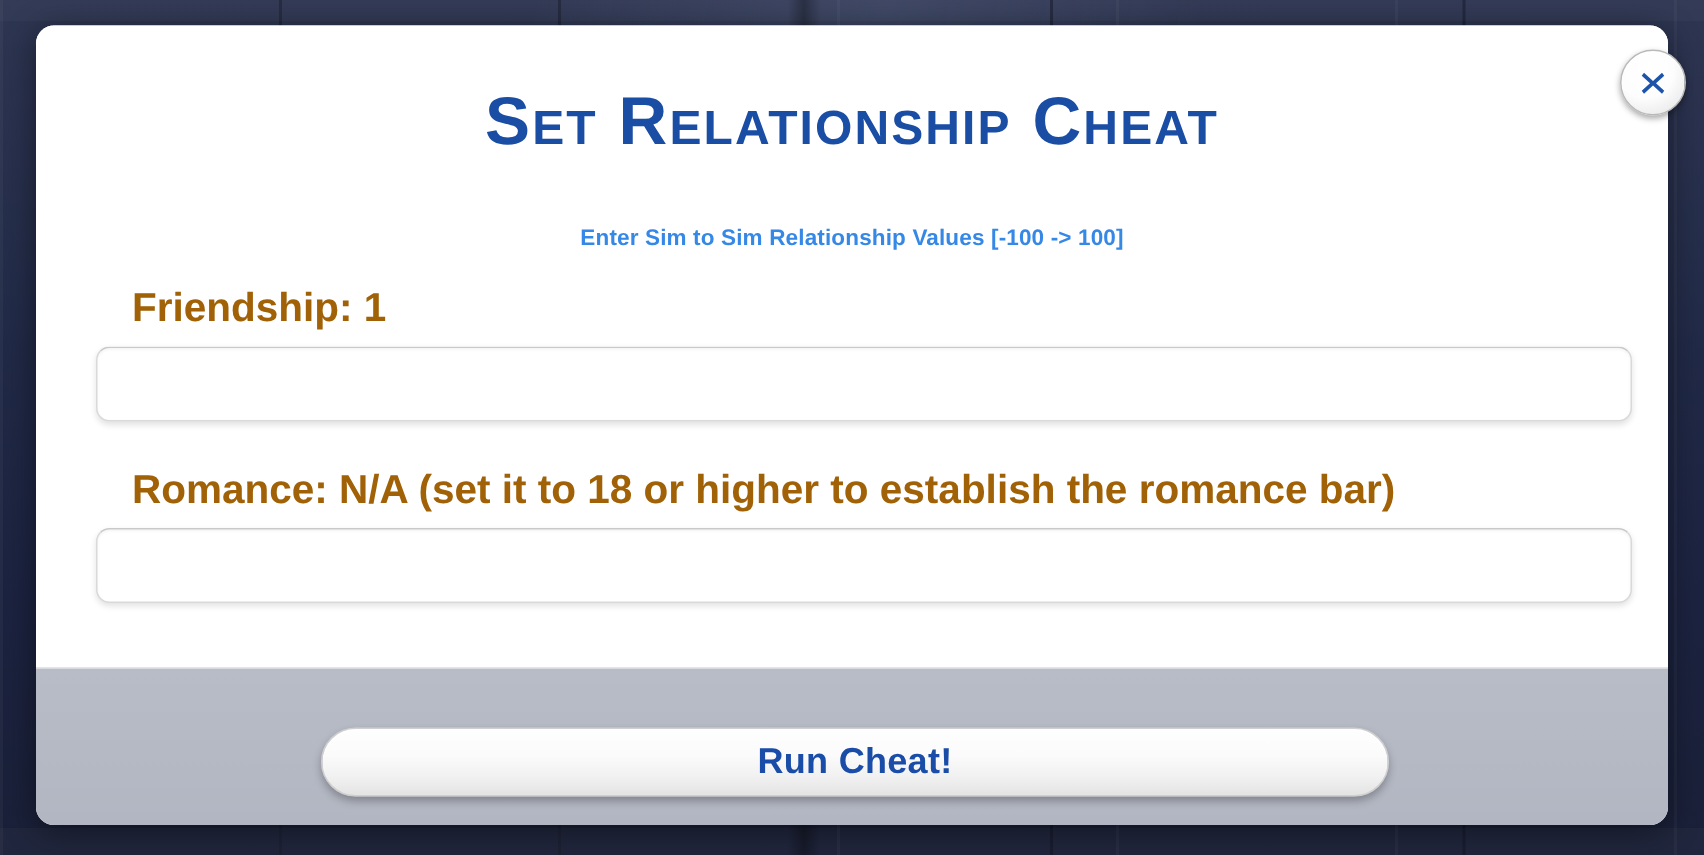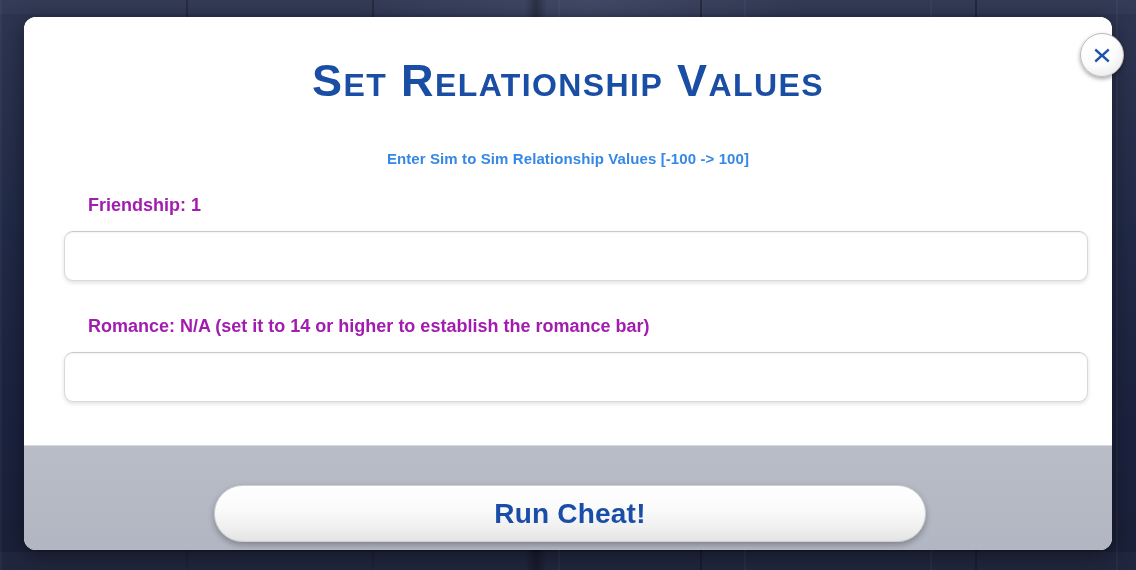--- a/index.html
+++ b/index.html
@@ -136,22 +136,22 @@
     line-height: 28px;
     white-space: nowrap;
   }
 
   
   .field-group { position: absolute; left: 40px; right: 40px; }
   #field-friendship { top: 175px; }
   #field-romance { top: 296px; }
 
   .field-label {
-    color: #a21caf;
-    font-size: 18px;
+    color: #a16207;
+    font-size: 27px;
     font-weight: 700;
     line-height: 26px;
     padding-left: 24px;
     white-space: nowrap;
   }
 
   .field-input {
     display: block;
     margin-top: 13px;
     width: 1024px;
@@ -168,28 +168,28 @@
     outline: none;
   }
   .field-input::placeholder { color: #b4b4b4; }
 
   
   #run-cheat-button {
     position: absolute;
     left: 190px;
     top: 40px;
     width: 712px;
-    height: 57px;
+    height: 46px;
     border-radius: 34px;
     border: 1px solid #cfcfcf;
     background: linear-gradient(180deg, #fefefe 0%, #fbfbfb 40%, #f1f1f1 72%, #e4e4e4 100%);
     box-shadow: 0 3px 6px rgba(0,0,0,0.28), inset 0 1px 0 rgba(255,255,255,0.95);
     color: #1a4da8;
     font-family: "Liberation Sans", sans-serif;
-    font-size: 28px;
+    font-size: 24px;
     font-weight: 700;
     letter-spacing: 0.2px;
     cursor: pointer;
   }
 </style>
 </head>
 <body>
 
 <div id="backdrop">
   <div class="bdline" style="left:186px"></div>
@@ -197,31 +197,31 @@
   <div class="bdline" style="left:700px"></div>
   <div class="bdline" style="left:975px"></div>
   <div class="bdband" style="top:0px;height:14px"></div>
   <div class="bdband" style="top:552px;height:18px"></div>
 </div>
 
 <div id="dialog">
 
   <div id="panel-body">
 
-    <div id="dialog-title">Set Relationship Values</div>
+    <div id="dialog-title">Set Relationship Cheat</div>
 
     <div id="dialog-subtitle">Enter Sim to Sim Relationship Values [-100 -&gt; 100]</div>
 
     <div class="field-group" id="field-friendship">
       <div class="field-label">Friendship: 1</div>
       <input class="field-input" type="text" placeholder="" style="">
     </div>
 
     <div class="field-group" id="field-romance">
-      <div class="field-label">Romance: N/A (set it to 14 or higher to establish the romance bar)</div>
+      <div class="field-label">Romance: N/A (set it to 18 or higher to establish the romance bar)</div>
       <input class="field-input" type="text" placeholder="" style="">
     </div>
 
   </div>
 
   <div id="panel-footer">
     <button id="run-cheat-button">Run Cheat!</button>
   </div>
 
   <div id="close-button">

